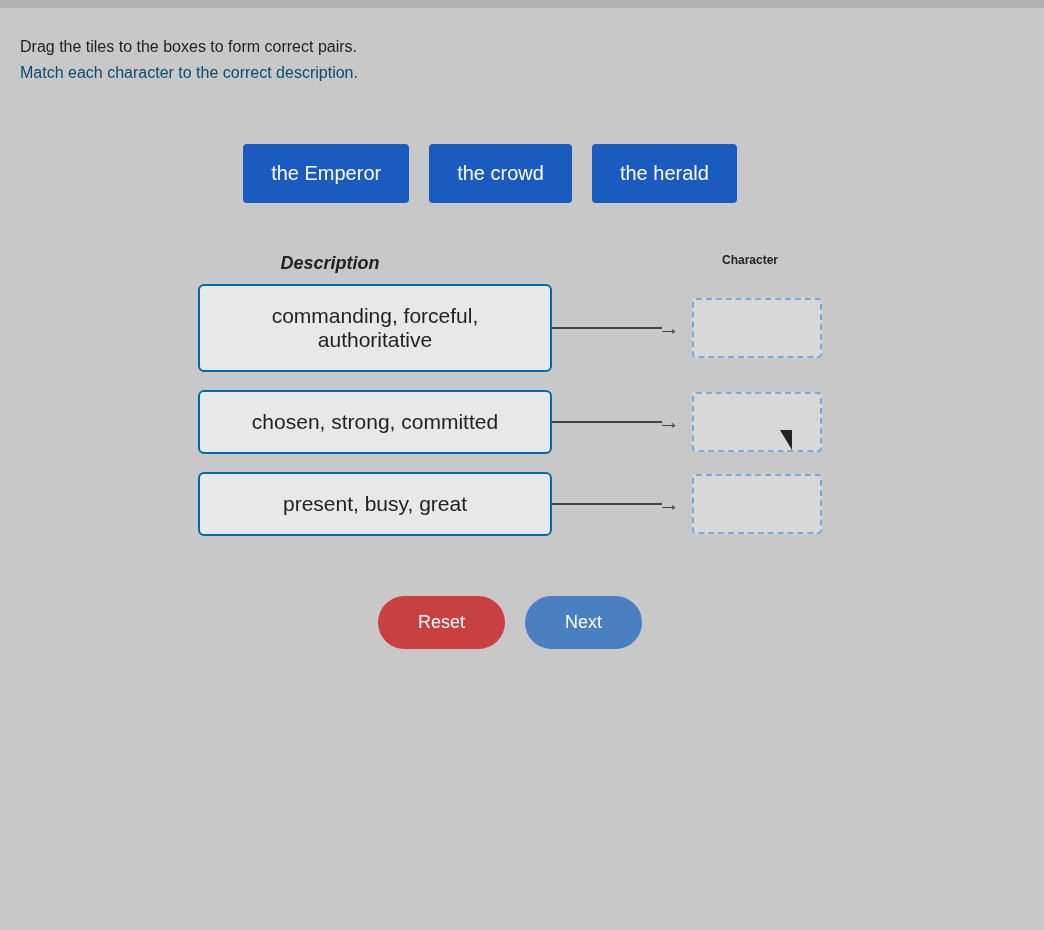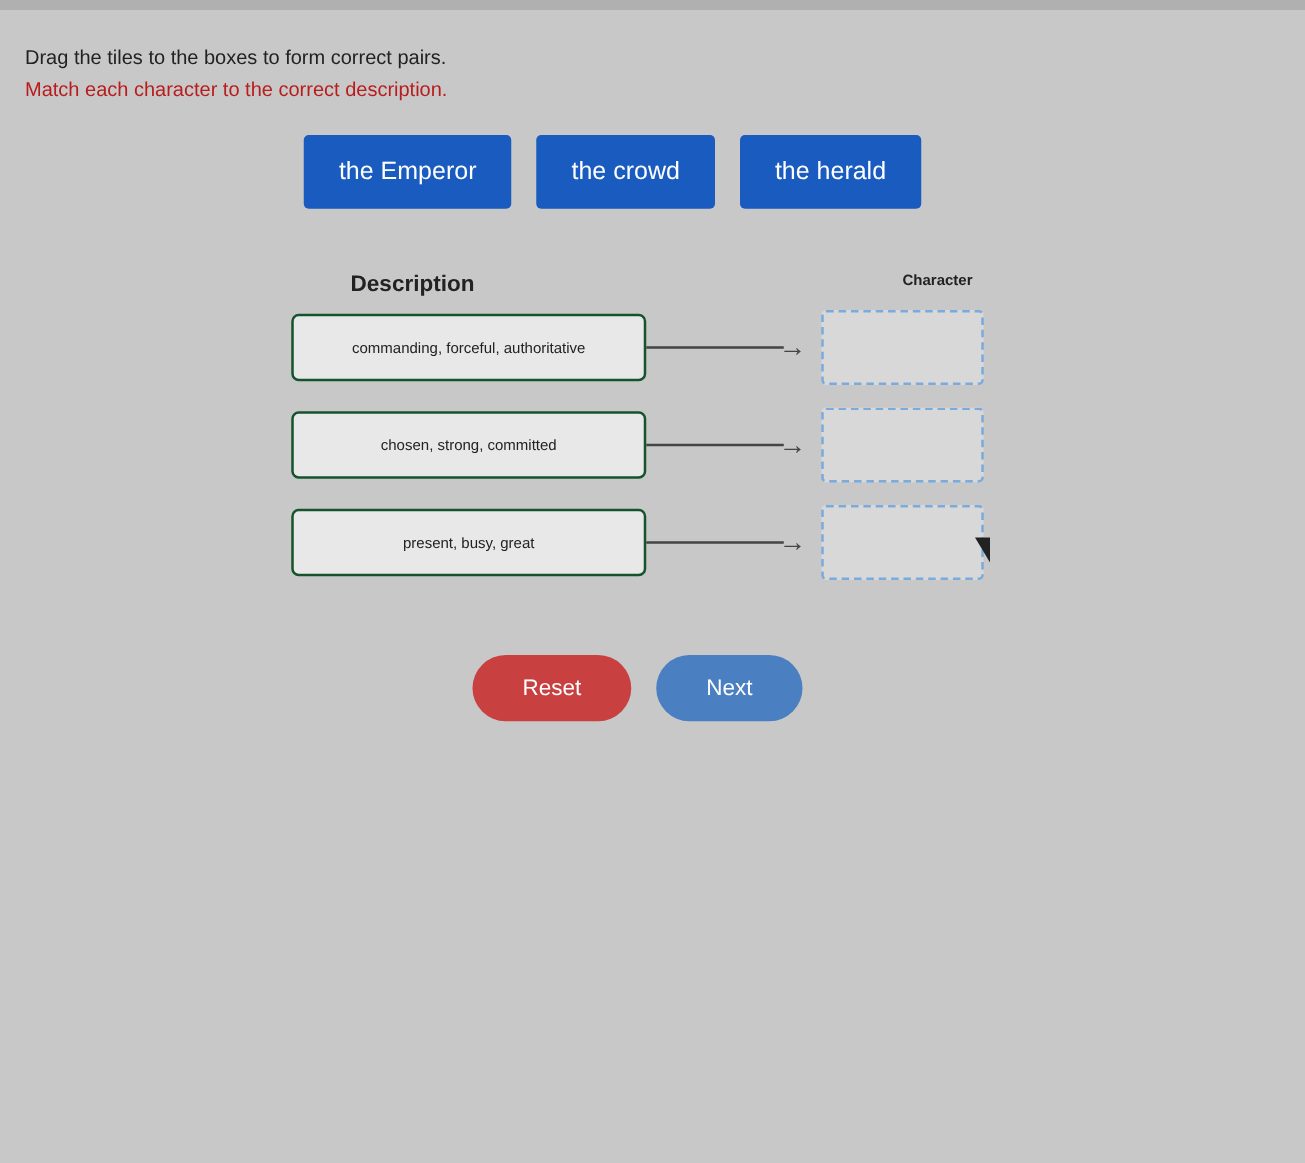--- a/index.html
+++ b/index.html
@@ -28,22 +28,22 @@
     }
 
     .instructions {
       margin-bottom: 8px;
       font-size: 16px;
       color: #222;
     }
 
     .instructions2 {
       font-size: 16px;
-      color: #b91c1c;
-      margin-bottom: 26px;
+      color: #0c4a6e;
+      margin-bottom: 62px;
     }
 
     .tiles-row {
       display: flex;
       justify-content: center;
       gap: 20px;
       margin-bottom: 50px;
       margin-left: -80px;
     }
 
@@ -73,20 +73,21 @@
       margin-left: -40px;
       gap: 0;
     }
 
     .desc-col-header {
       width: 360px;
       text-align: center;
       font-size: 18px;
       font-weight: bold;
       color: #222;
+      font-style: italic;
     }
 
     .char-col-header {
       width: 240px;
       text-align: center;
       font-size: 12px;
       font-weight: bold;
       color: #222;
       margin-left: 120px;
     }
@@ -97,25 +98,25 @@
       gap: 18px;
     }
 
     .match-row {
       display: flex;
       align-items: center;
       gap: 0;
     }
 
     .desc-box {
-      width: 284px;
-      border: 2px solid #14532d;
+      width: 354px;
+      border: 2px solid #0369a1;
       border-radius: 6px;
       padding: 18px 20px;
-      font-size: 12px;
+      font-size: 21px;
       color: #222;
       background: #e8e8e8;
       text-align: center;
     }
 
     .arrow-line {
       display: flex;
       align-items: center;
       width: 140px;
       position: relative;

